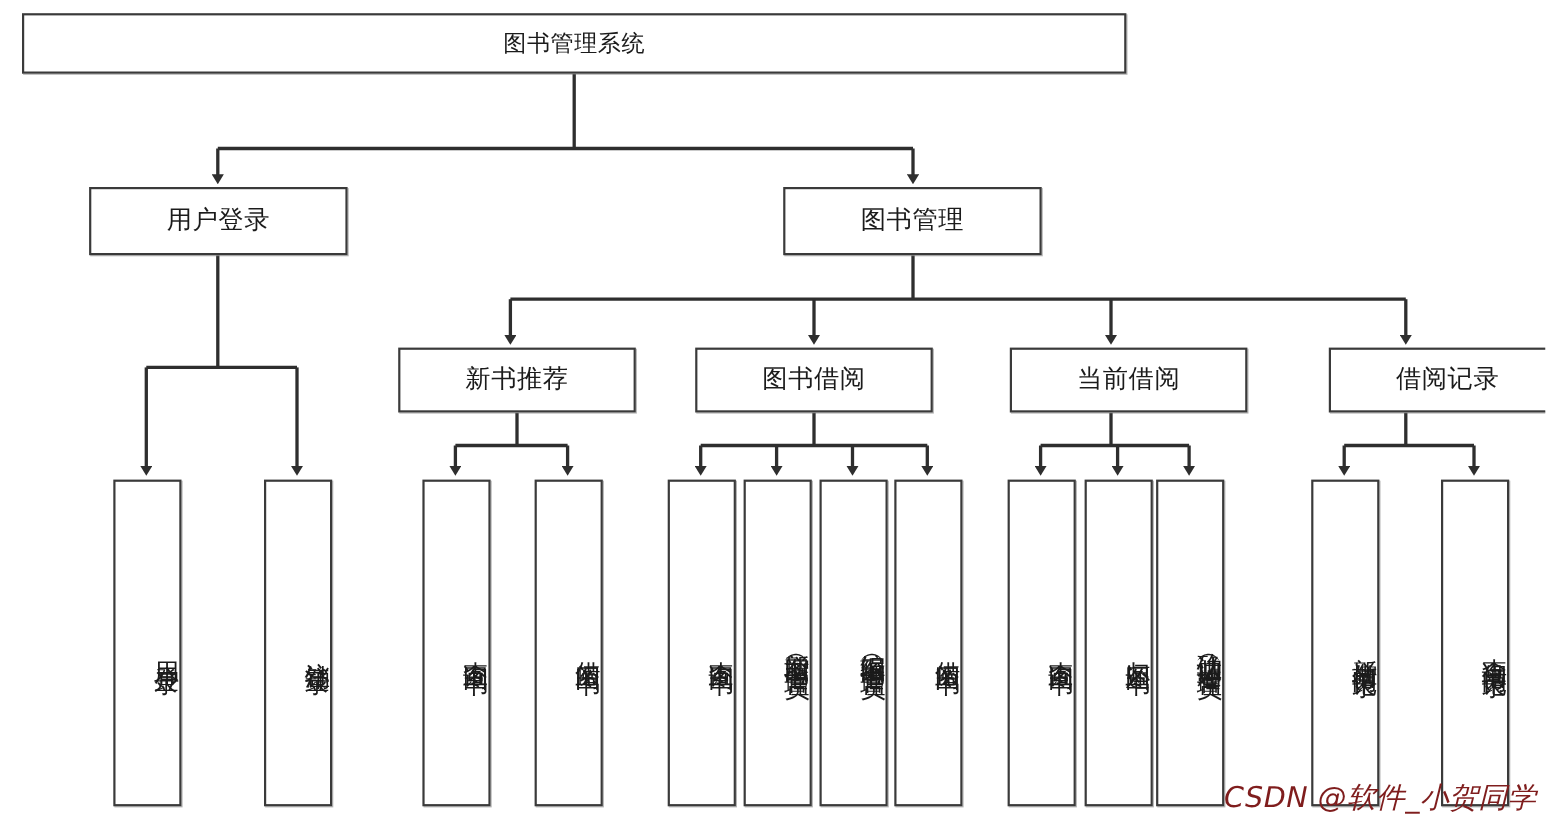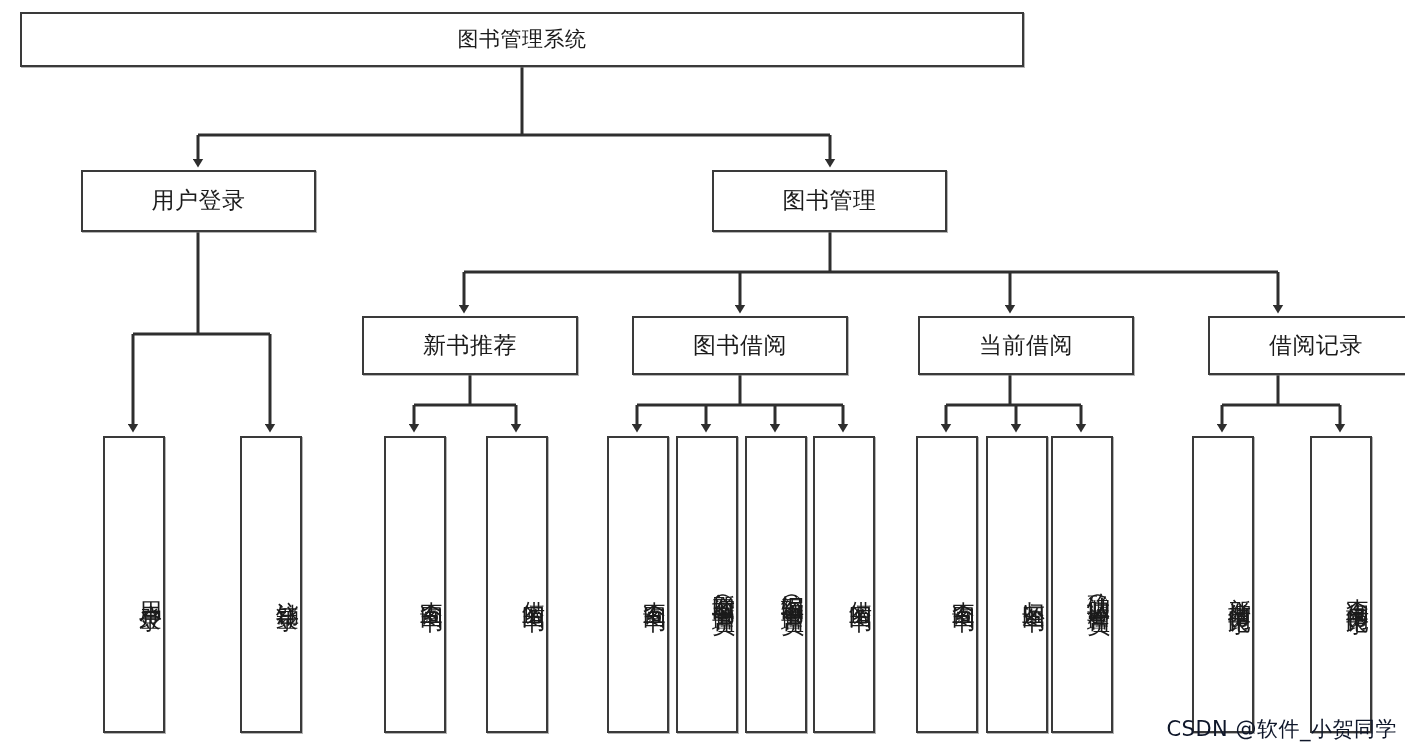--- a/index.html
+++ b/index.html
@@ -57,25 +57,26 @@
     display: block;
     white-space: nowrap;
   }
   .node.root {
     font-size: 21px;
   }
   #watermark {
     position: absolute;
     right: 8px;
     bottom: 4px;
-    font-size: 21px;
-    color: #0f172a;
+    font-size: 26px;
+    color: #7f1d1d;
     letter-spacing: 0.5px;
     white-space: nowrap;
     user-select: none;
+    font-style: italic;
   }
 </style>
 </head>
 <body>
 
 <div id="canvas">
 
   <svg id="wires" viewBox="0 0 1405 747">
     <defs>
       <marker id="arrow" markerWidth="9" markerHeight="11" refX="1.5" refY="5.5" orient="auto" markerUnits="userSpaceOnUse">

